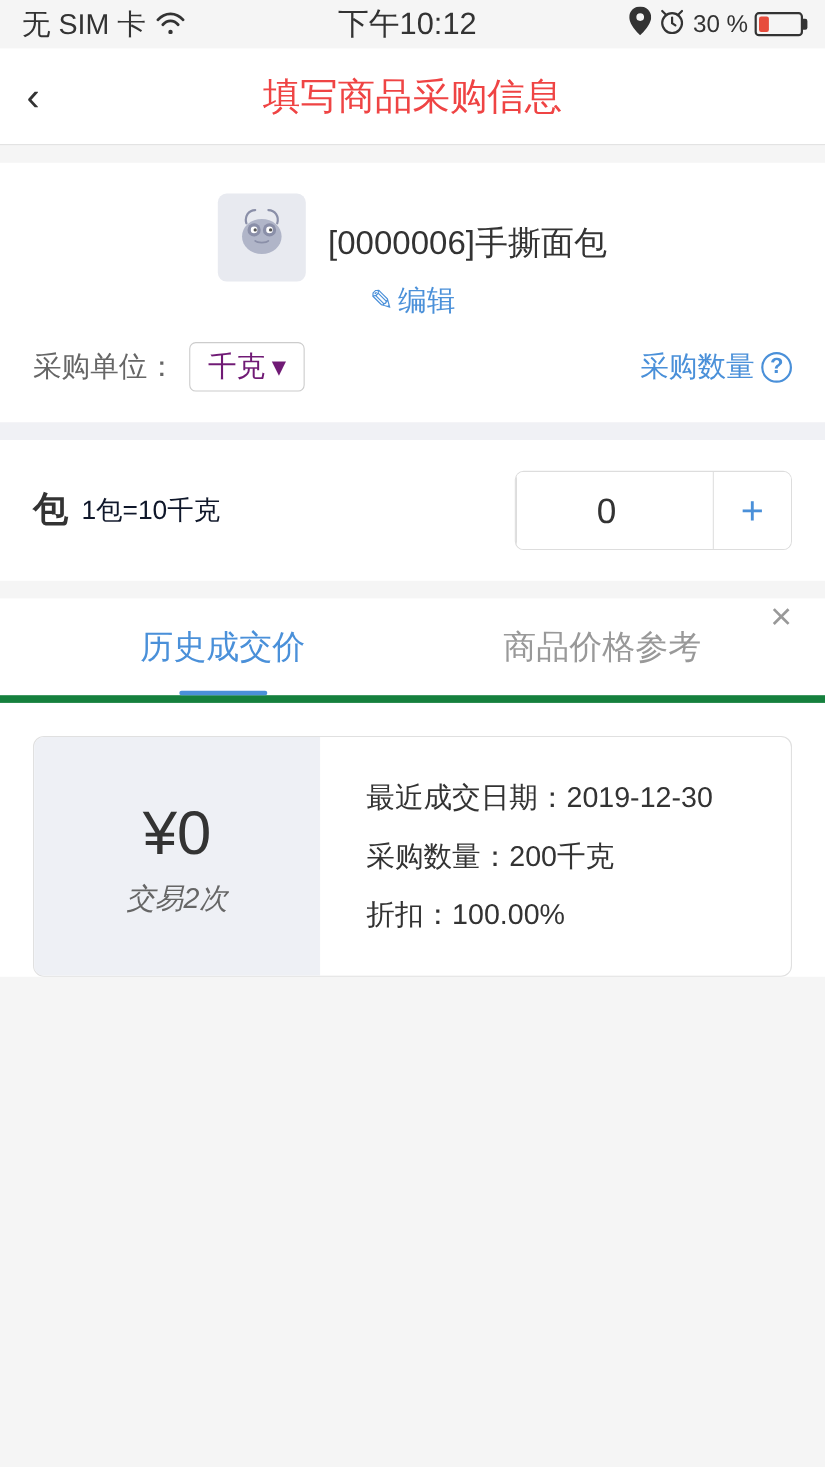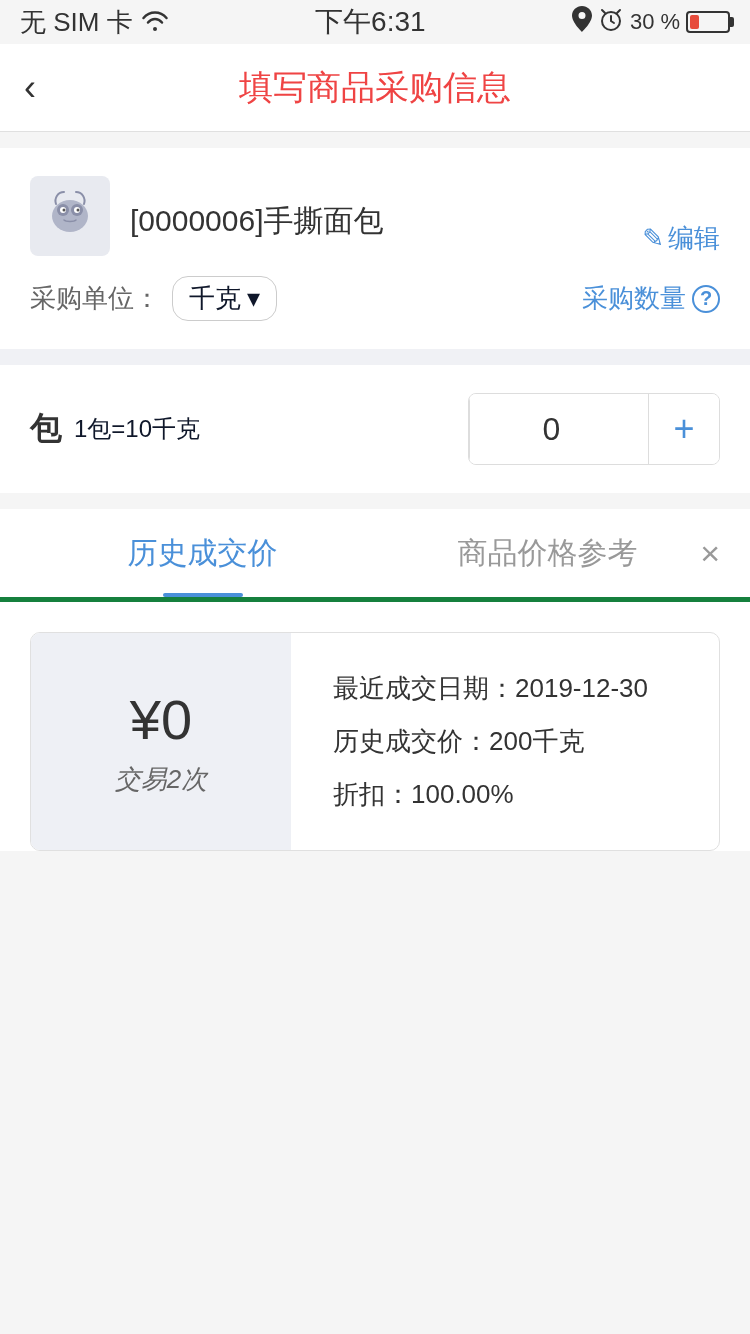--- a/index.html
+++ b/index.html
@@ -76,22 +76,23 @@
     }
 
     
     .product-card {
       background: #fff;
       margin-top: 16px;
       padding: 28px 30px;
     }
     .product-header {
       display: flex;
-      align-items: flex-end;
+      align-items: center;
       justify-content: space-between;
+      flex-direction: column;
     }
     .product-left {
       display: flex;
       align-items: center;
       gap: 20px;
     }
     .product-thumb {
       width: 80px;
       height: 80px;
       background: #e8eaf0;
@@ -130,24 +131,24 @@
     .unit-row {
       display: flex;
       align-items: center;
       gap: 12px;
       font-size: 26px;
       color: #666;
       text-align: right;
     }
     .unit-select {
       border: 1px solid #ccc;
-      border-radius: 16px;
+      border-radius: 6px;
       padding: 4px 16px;
       font-size: 26px;
-      color: #0f172a;
+      color: #701a75;
       background: #fff;
       display: flex;
       align-items: center;
       gap: 6px;
       cursor: pointer;
     }
     .price-ref {
       color: #4a90d9;
       font-size: 26px;
       display: flex;
@@ -226,22 +227,22 @@
       justify-content: center;
     }
 
     
     .panel-container {
       background: #fff;
       margin-top: 16px;
     }
     .panel-tabs {
       display: flex;
-      align-items: center;
-      border-bottom: 5px solid #15803d;
+      align-items: flex-start;
+      border-bottom: 7px solid #15803d;
       padding: 0 30px;
       position: relative;
     }
     .panel-tab {
       flex: 1;
       height: 88px;
       display: flex;
       flex-direction: column;
       align-items: center;
       justify-content: center;
@@ -328,21 +329,21 @@
   <div class="status-left">
     <span>无 SIM 卡</span>
     <span>
       <svg width="28" height="22" viewBox="0 0 28 22" fill="none">
         <path d="M14 18a2 2 0 1 1 0 4 2 2 0 0 1 0-4z" fill="#333"></path>
         <path d="M7 13.5C9 11.2 11.3 10 14 10s5 1.2 7 3.5" stroke="#333" stroke-width="2.5" fill="none" stroke-linecap="round"></path>
         <path d="M2.5 9C5.5 5.5 9.5 3.5 14 3.5s8.5 2 11.5 5.5" stroke="#333" stroke-width="2.5" fill="none" stroke-linecap="round"></path>
       </svg>
     </span>
   </div>
-  <div class="status-center">下午6:31</div>
+  <div class="status-center">下午10:12</div>
   <div class="status-right">
     <span>
       <svg width="20" height="26" viewBox="0 0 20 26" fill="#333">
         <path d="M10 0C4.5 0 0 4.3 0 9.6c0 7.2 10 16.4 10 16.4s10-9.2 10-16.4C20 4.3 15.5 0 10 0zm0 13a3.5 3.5 0 1 1 0-7 3.5 3.5 0 0 1 0 7z"></path>
       </svg>
     </span>
     <span>
       <svg width="26" height="26" viewBox="0 0 26 26" fill="none">
         <circle cx="13" cy="15" r="9" stroke="#333" stroke-width="2"></circle>
         <path d="M13 10v5l3 2" stroke="#333" stroke-width="2" stroke-linecap="round"></path>
@@ -434,21 +435,21 @@
         <div class="price-amount">
           <span>¥</span><span>0</span>
         </div>
         <div class="trade-count">交易2次</div>
       </div>
       <div class="history-detail">
         <div class="detail-row">
           <span>最近成交日期：</span><span>2019-12-30</span>
         </div>
         <div class="detail-row">
-          <span>历史成交价：</span><span>200千克</span>
+          <span>采购数量：</span><span>200千克</span>
         </div>
         <div class="detail-row">
           <span>折扣：</span><span>100.00%</span>
         </div>
       </div>
     </div>
   </div>
 </div>
 
 </body></html>

